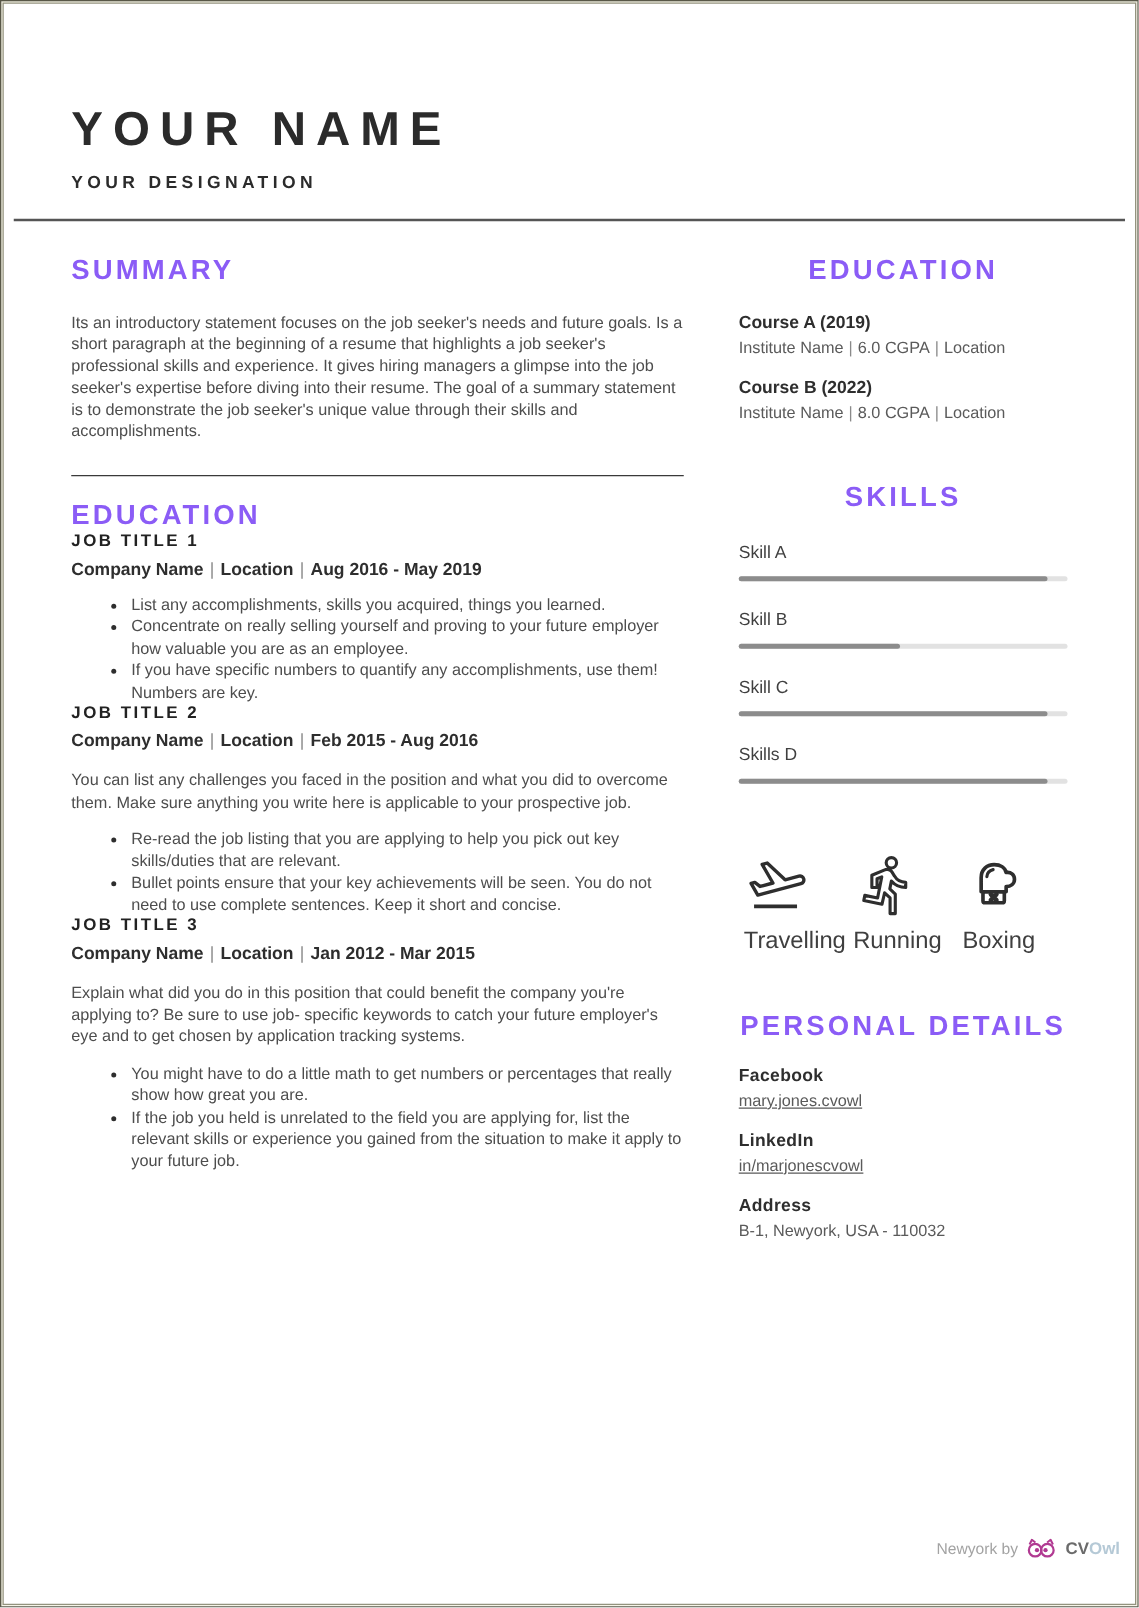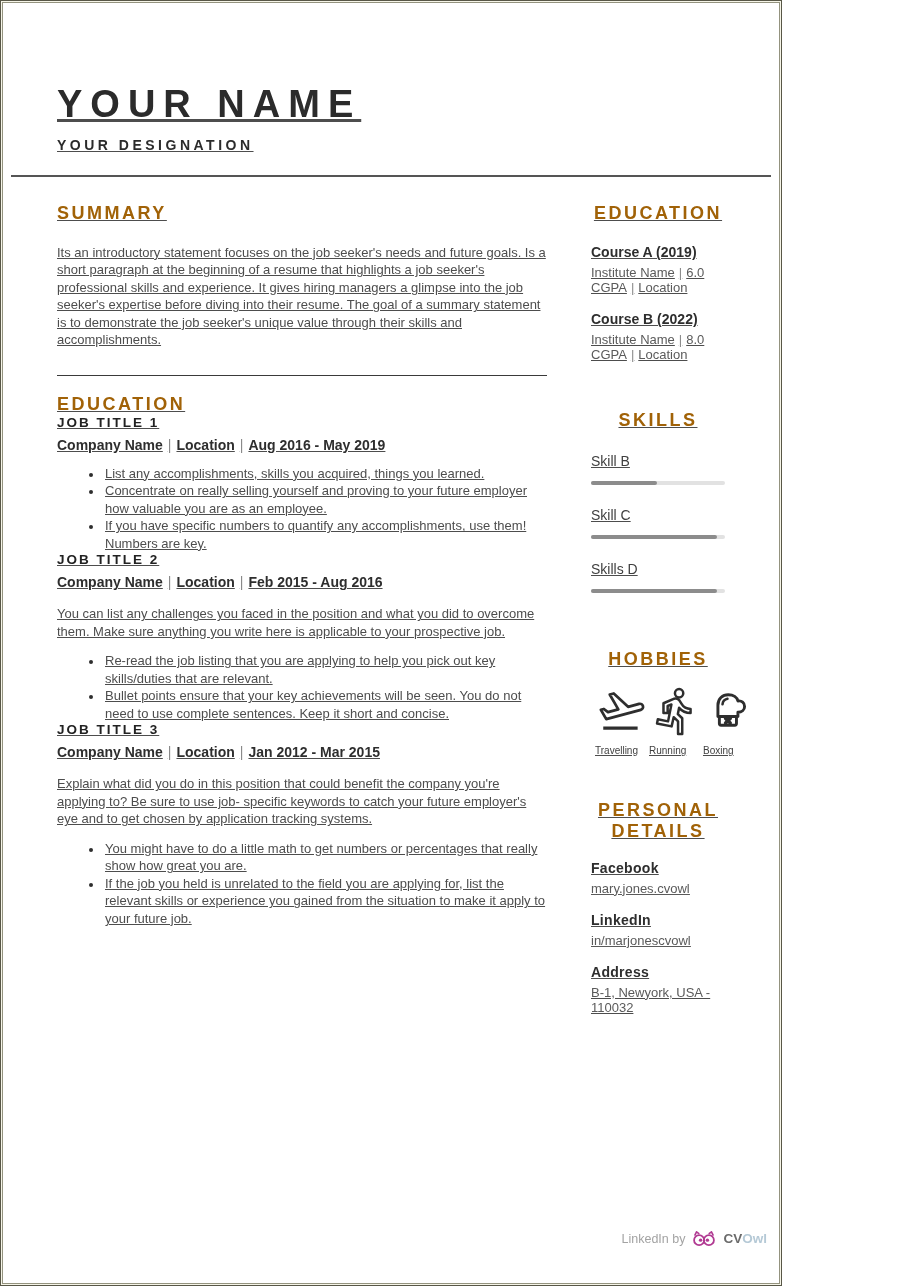--- a/index.html
+++ b/index.html
@@ -4,26 +4,25 @@
 <style>
   * { margin: 0; padding: 0; box-sizing: border-box; }
   html, body { background: #ffffff; }
   body {
     width: 911px; height: 1286px;
     font-family: "Liberation Sans", sans-serif;
     color: #4d4d4d;
   }
   .page {
     position: relative;
-    width: 782px; height: 1286px;
+    width: 911px; height: 1286px;
     background: #ffffff;
     border: 1px solid #585747;
     box-shadow: inset 0 0 0 1px #f6f5e8, inset 0 0 0 2px #94937f;
     overflow: hidden;
-    text-decoration: underline;
   }
   
   .header { padding: 84px 56px 0 56px; }
   .name {
     font-size: 38px; font-weight: 600; letter-spacing: 8px;
     color: #2b2b2b; line-height: 1.05; white-space: nowrap;
   }
   .designation {
     margin-top: 12px;
     font-size: 14px; font-weight: 700; letter-spacing: 3.5px;
@@ -32,22 +31,22 @@
   .top-rule {
     margin: 22px 10px 0 10px;
     border: none; border-top: 2px solid #555555; height: 0;
   }
   
   .columns { display: flex; padding: 26px 56px 0 56px; gap: 44px; }
   .col-left { width: 490px; flex: 0 0 490px; }
   .col-right { flex: 1 1 auto; min-width: 0; }
 
   .sec-title {
-    font-size: 18px; font-weight: 700; letter-spacing: 2.5px;
-    color: #a16207;
+    font-size: 22px; font-weight: 700; letter-spacing: 2.5px;
+    color: #8b5cf6;
   }
   .sec-title.centered { text-align: center; }
 
   .summary-text {
     margin-top: 20px;
     font-size: 13px; line-height: 17.5px; color: #4d4d4d;
   }
   .left-divider {
     margin-top: 26px;
     border: none; border-top: 1.5px solid #3a3a3a; height: 0;
@@ -88,21 +87,21 @@
   }
   .skill-fill {
     position: absolute; left: 0; top: 0; bottom: 0;
     background: #8c8c8c; border-radius: 2px;
   }
 
   .hobbies { margin-top: 56px; }
   .hobby-row { margin-top: 16px; display: flex; justify-content: space-between; padding: 0 4px; }
   .hobby { display: flex; flex-direction: column; align-items: flex-start; width: 80px; }
   .hobby svg { width: 54px; height: 50px; }
-  .hobby-label { margin-top: 9px; font-size: 10px; color: #3f3f3f; }
+  .hobby-label { margin-top: 9px; font-size: 19px; color: #3f3f3f; }
 
   .personal { margin-top: 44px; }
   .pd-item { margin-top: 16px; }
   .pd-item:first-of-type { margin-top: 18px; }
   .pd-label { font-size: 14px; font-weight: 700; color: #2e2e2e; letter-spacing: 0.3px; }
   .pd-value { margin-top: 5px; font-size: 13px; color: #5a5a5a; }
   .pd-value.link { text-decoration: underline; cursor: pointer; }
 
   
   .footer {
@@ -194,41 +193,46 @@
           <div class="edu-meta">
             <span>Institute Name</span><span class="sep">|</span><span>8.0 CGPA</span><span class="sep">|</span><span>Location</span>
           </div>
         </div>
       </section>
 
       <section class="skills">
         <h2 class="sec-title centered">SKILLS</h2>
 
         <div class="skill-item">
+          <div class="skill-name">Skill A</div>
+          <div class="skill-bar">
+              <div class="skill-fill" style="width: 94%; background: rgb(140, 140, 140);"></div>
+            </div>
+        </div>
+        <div class="skill-item">
           <div class="skill-name">Skill B</div>
           <div class="skill-bar">
               <div class="skill-fill" style="width: 49%; background: rgb(140, 140, 140);"></div>
             </div>
         </div>
         <div class="skill-item">
           <div class="skill-name">Skill C</div>
           <div class="skill-bar">
               <div class="skill-fill" style="width: 94%; background: rgb(140, 140, 140);"></div>
             </div>
         </div>
         <div class="skill-item">
           <div class="skill-name">Skills D</div>
           <div class="skill-bar">
               <div class="skill-fill" style="width: 94%; background: rgb(140, 140, 140);"></div>
             </div>
         </div>
       </section>
 
       <section class="hobbies">
-        <h2 class="sec-title centered">HOBBIES</h2>
         <div class="hobby-row">
 
           <div class="hobby">
             <svg viewBox="0 0 24 24" fill="none">
               <path d="M22.07 9.64c-.21-.8-1.04-1.28-1.84-1.06l-5.31 1.42-6.88-6.43-1.93.51 4.13 7.15-4.97 1.33-1.97-1.54-1.45.39 2.59 4.49s7.12-1.9 16.57-4.43c.81-.23 1.28-1.04 1.06-1.83z" stroke="#2e2e2e" stroke-width="1.3" stroke-linejoin="round"></path>
               <path d="M3 20.2 H19.5" stroke="#2e2e2e" stroke-width="1.5"></path>
             </svg>
             <div class="hobby-label">Travelling</div>
           </div>
 
@@ -267,21 +271,21 @@
         <div class="pd-item">
           <div class="pd-label">Address</div>
           <div class="pd-value">B-1, Newyork, USA - 110032</div>
         </div>
       </section>
 
     </div>
   </div>
 
   <div class="footer">
-    <span class="powered-by">LinkedIn by</span>
+    <span class="powered-by">Newyork by</span>
     <svg width="26" height="17" viewBox="0 0 32 20" fill="none">
       <path d="M4.5 6.5 L6.8 1.8 L10.2 4.4" stroke="#b13a92" stroke-width="2" stroke-linejoin="round"></path>
       <path d="M27.5 6.5 L25.2 1.8 L21.8 4.4" stroke="#b13a92" stroke-width="2" stroke-linejoin="round"></path>
       <circle cx="10" cy="12" r="6.2" stroke="#b13a92" stroke-width="2.2"></circle>
       <circle cx="22" cy="12" r="6.2" stroke="#b13a92" stroke-width="2.2"></circle>
       <circle cx="11.8" cy="12" r="2.1" fill="#b13a92"></circle>
       <circle cx="20.2" cy="12" r="2.1" fill="#b13a92"></circle>
     </svg>
     <span class="brand">
         <span class="brand-cv">CV</span>

